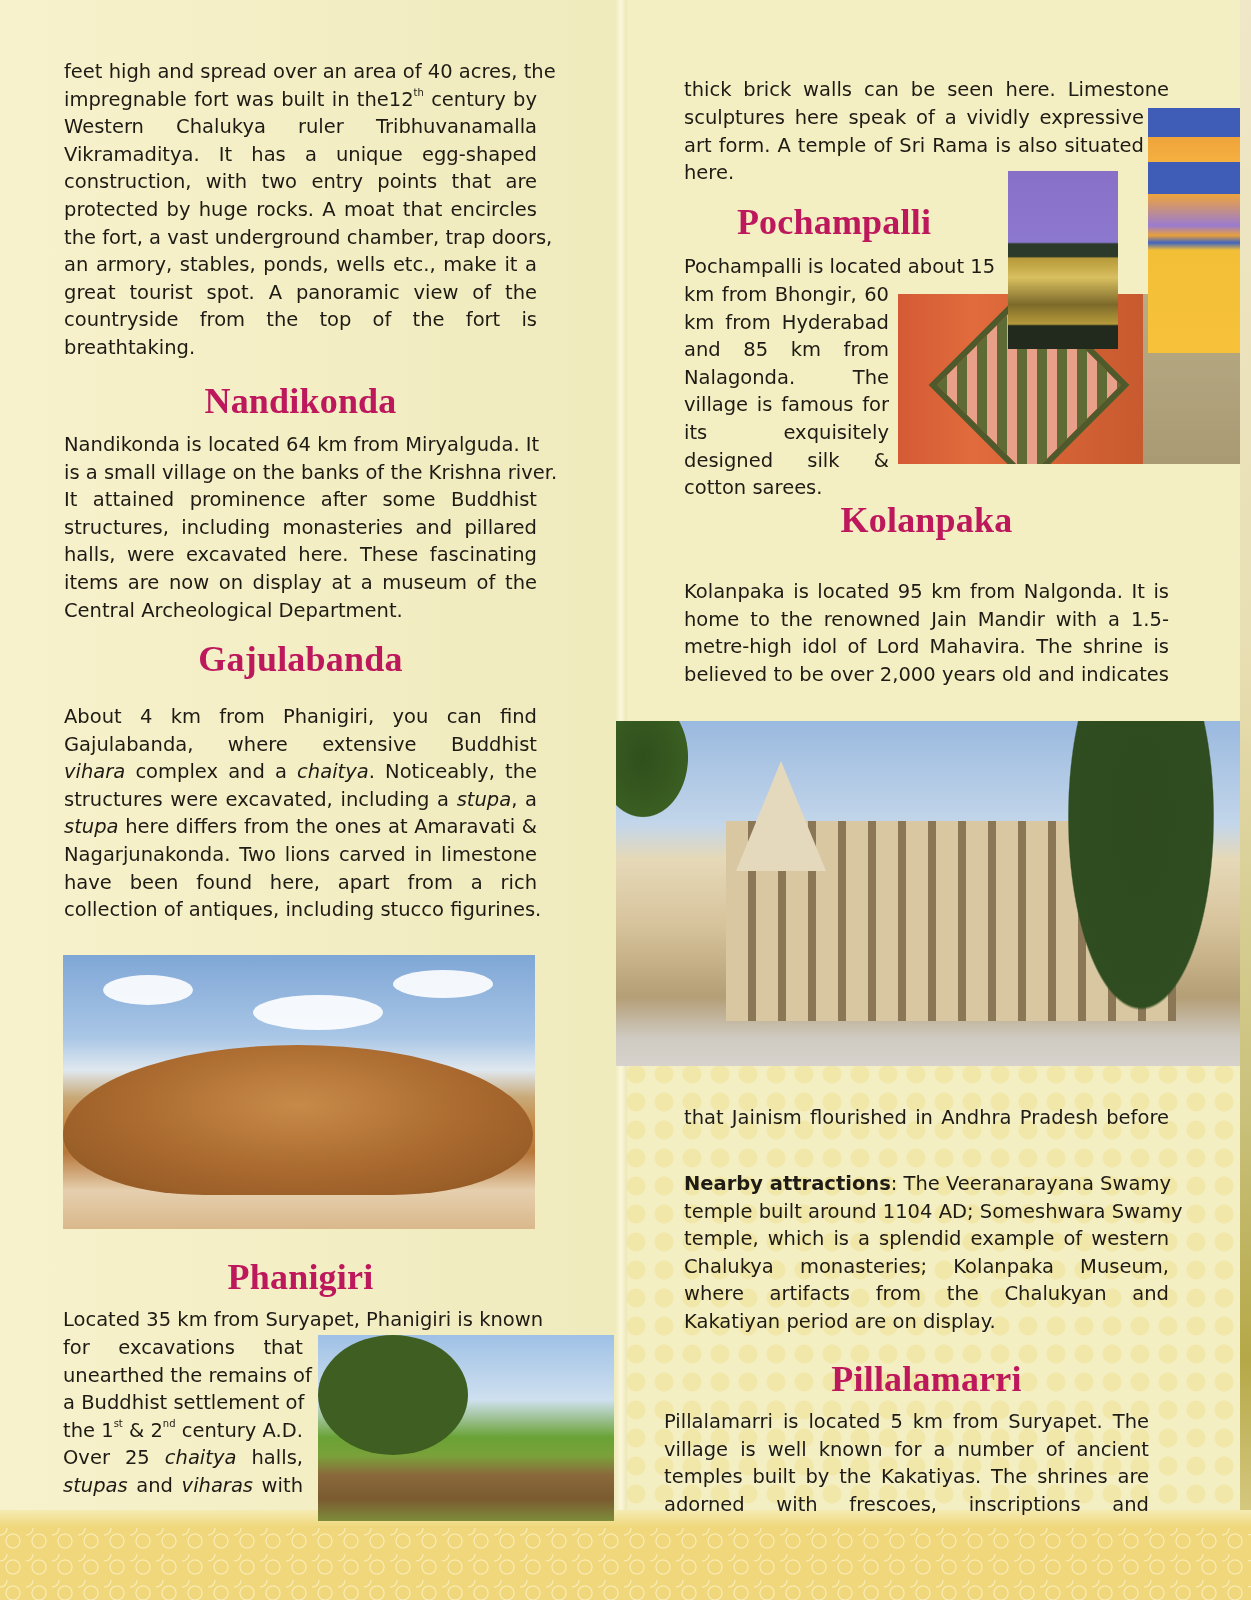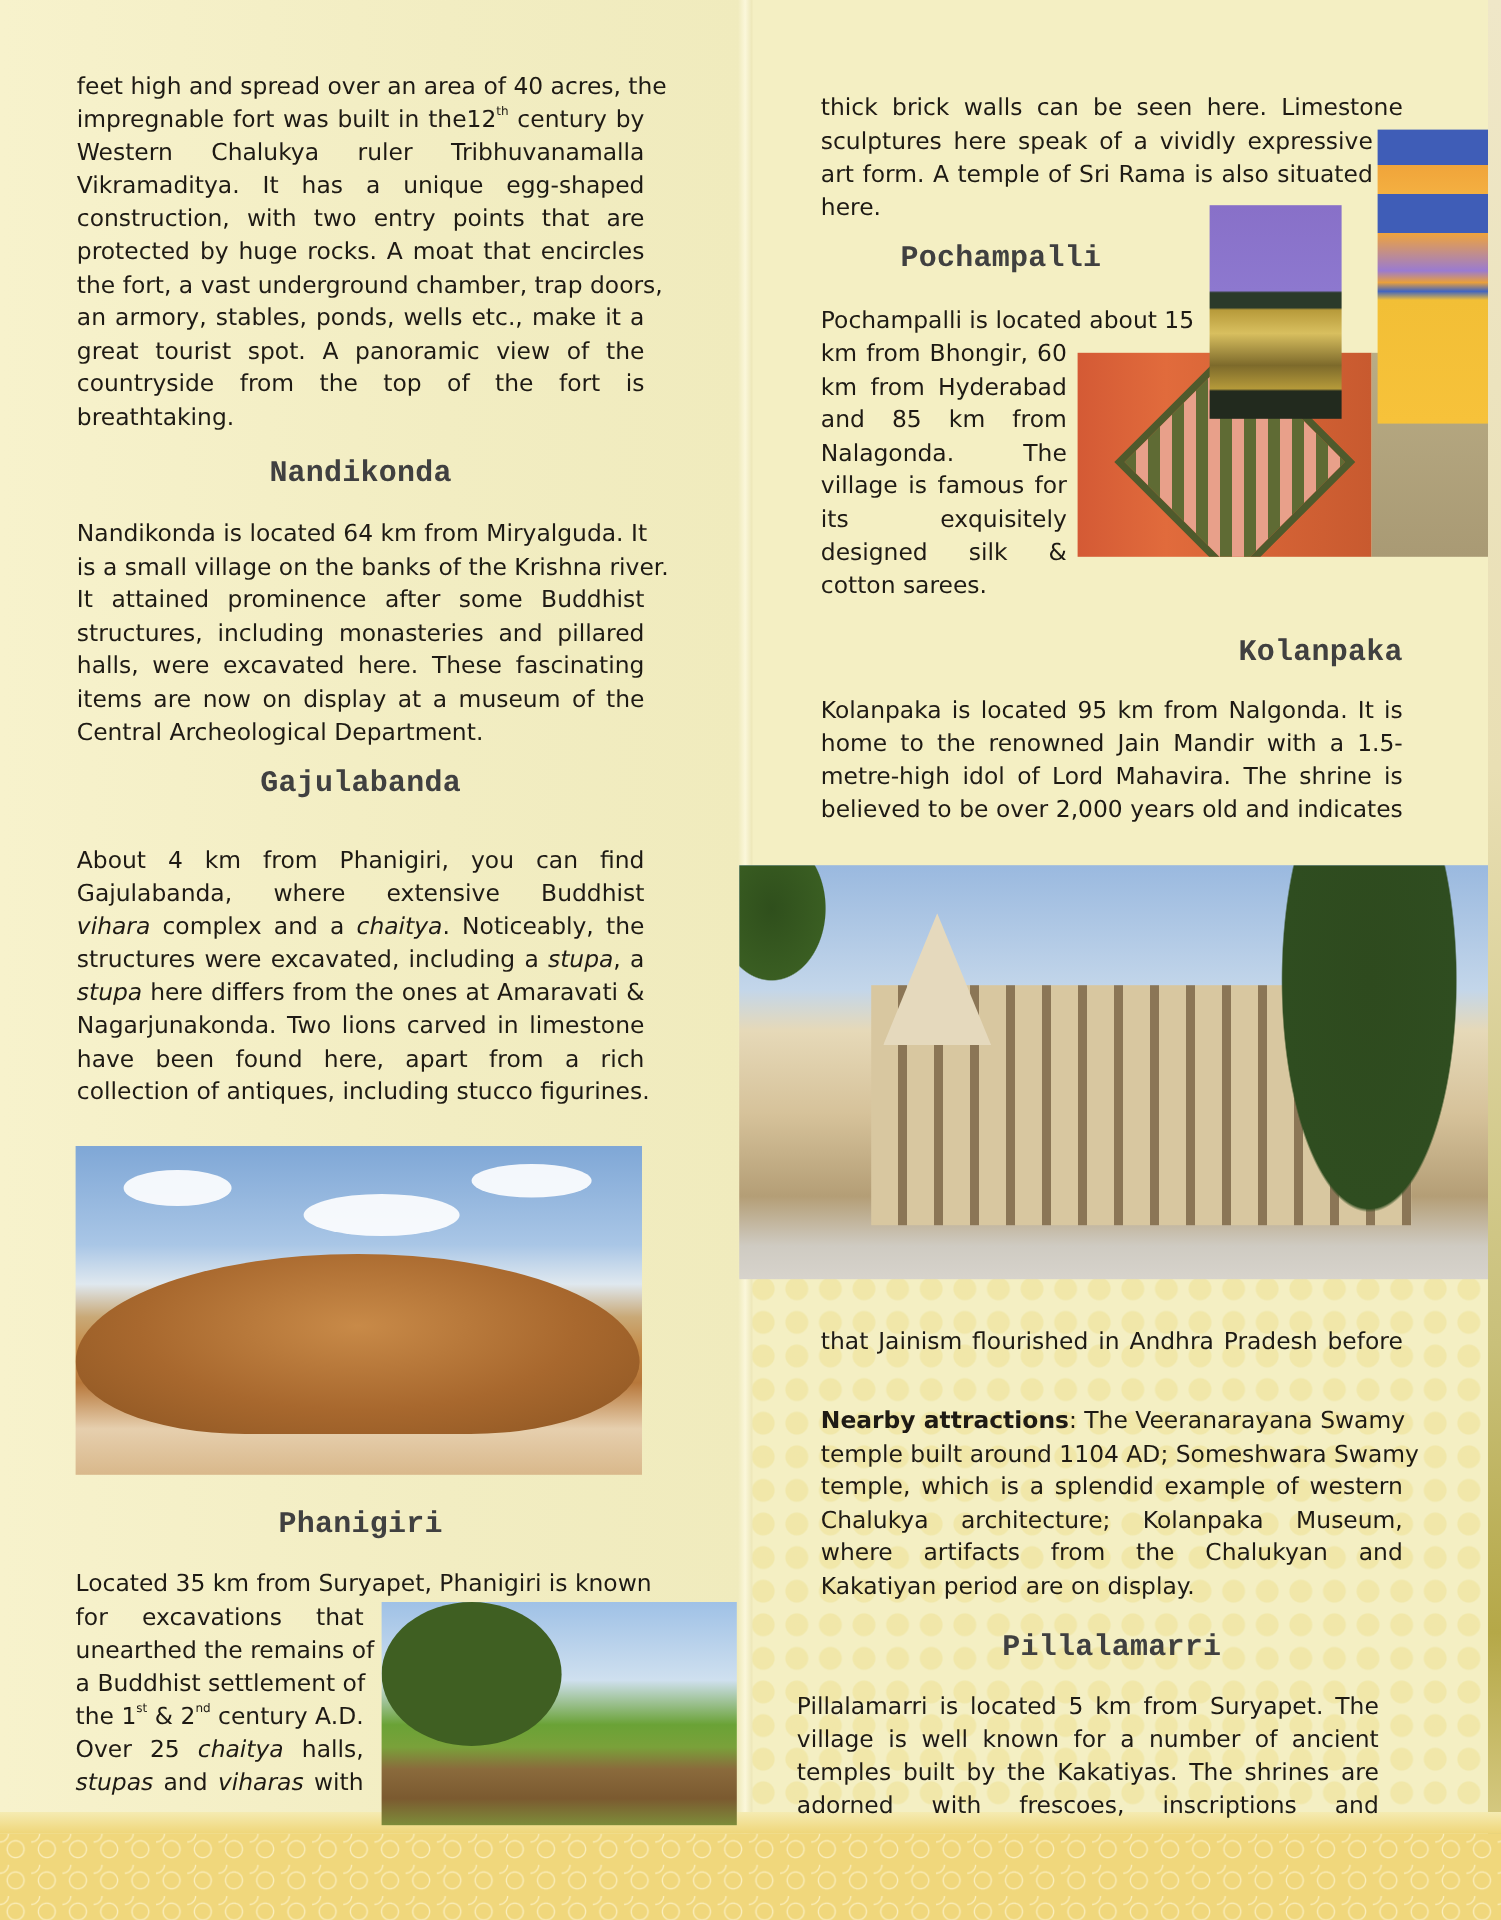--- a/index.html
+++ b/index.html
@@ -26,22 +26,22 @@
       radial-gradient(circle at 50% 50%, transparent 6px, #fbefc0 7px, transparent 8px),
       radial-gradient(circle at 0 0, transparent 6px, #fbefc0 7px, transparent 8px);
     background-size:26px 26px, 26px 26px; }
   .footer-top { position:absolute; left:0; top:1510px; width:1251px; height:18px;
     background:linear-gradient(180deg,#f5ebb2,#efd679); }
 
   .para { position:absolute; font-size:19.5px; line-height:27.6px; text-align:justify;
     text-align-last:left; margin:0; }
   .para .line { display:block; text-align:justify; text-align-last:justify; white-space:nowrap; }
   .para .line.last { text-align-last:left; }
-  h2.heading { position:absolute; margin:0; font-family:Liberation Mono, monospace; font-weight:bold;
-    font-size:25px; color:#404040; text-align:center; letter-spacing:0.2px; }
+  h2.heading { position:absolute; margin:0; font-family:Liberation Serif, serif; font-weight:bold;
+    font-size:36px; color:#be185d; text-align:center; letter-spacing:0.2px; }
   sup { font-size:10px; vertical-align:10px; line-height:0; }
   .photo { position:absolute; overflow:hidden; }
 
   
   .stupa-img { background:linear-gradient(180deg,#7fa7d6 0%,#a9c6e6 30%,#dfe8ef 42%,#c9a977 52%,#c58a45 62%,#b7773a 72%,#e6cfae 86%,#d9b88b 100%); }
   .stupa-cloud { position:absolute; border-radius:50%; background:#fff; opacity:0.9; }
   .stupa-mound { position:absolute; left:0; top:90px; width:470px; height:150px; border-radius:50% 50% 30% 30%/60% 60% 40% 40%;
     background:radial-gradient(ellipse at 50% 40%,#c88a48 0%,#a8682e 55%,#8c5522 100%); }
   .phani-img { background:linear-gradient(180deg,#9fc1e6 0%,#cfe0ef 35%,#6aa236 55%,#7aa13a 65%,#8a6a3c 75%,#7b5a30 88%,#7d8c3a 100%); }
   .phani-tree { position:absolute; left:0; top:0; width:150px; height:120px; border-radius:50%; background:#3f5f22; }
@@ -152,21 +152,21 @@
   <span class="line">km from Bhongir, 60</span>
   <span class="line">km from Hyderabad</span>
   <span class="line">and 85 km from</span>
   <span class="line">Nalagonda. The</span>
   <span class="line">village is famous for</span>
   <span class="line">its exquisitely</span>
   <span class="line">designed silk &amp;</span>
   <span class="line last">cotton sarees.</span>
 </div>
 
-<h2 class="heading" style="left:684px; top:529px; width:485px;text-align:right;">Kolanpaka</h2>
+<h2 class="heading" style="left:684px; top:499px; width:485px;">Kolanpaka</h2>
 <div class="para" style="left:684px; top:578px; width:485px;">
   <span class="line">Kolanpaka is located 95 km from Nalgonda.  It is</span>
   <span class="line">home to the renowned Jain Mandir with a 1.5-</span>
   <span class="line">metre-high idol of Lord Mahavira. The shrine is</span>
   <span class="line">believed to be over 2,000 years old and indicates</span>
 </div>
 
 <div class="photo temple-img" style="left:616px; top:721px; width:624px; height:345px;" title="Kolanpaka Jain temple with carved white spires and pillared hall">
   <div class="temple-body"></div>
   <div class="temple-roof"></div>
@@ -175,21 +175,21 @@
 </div>
 
 <div class="para rich" style="left:684px; top:1104px; width:485px;">
   <span class="line rich-line">that Jainism flourished in Andhra Pradesh before</span>
 </div>
 
 <div class="para" style="left:684px; top:1170px; width:485px;">
   <span class="line"><b>Nearby attractions</b><span>: The Veeranarayana Swamy</span></span>
   <span class="line">temple built around 1104 AD; Someshwara Swamy</span>
   <span class="line">temple, which is a splendid example of western</span>
-  <span class="line">Chalukya architecture; Kolanpaka Museum,</span>
+  <span class="line">Chalukya monasteries; Kolanpaka Museum,</span>
   <span class="line">where artifacts from the Chalukyan and</span>
   <span class="line last">Kakatiyan period are on display.</span>
 </div>
 
 <h2 class="heading" style="left:684px; top:1358px; width:485px;">Pillalamarri</h2>
 <div class="para" style="left:664px; top:1408px; width:485px;">
   <span class="line">Pillalamarri is located 5 km from Suryapet.  The</span>
   <span class="line">village is well known for a number of ancient</span>
   <span class="line">temples built by the Kakatiyas.  The shrines are</span>
   <span class="line">adorned with frescoes, inscriptions and</span>

